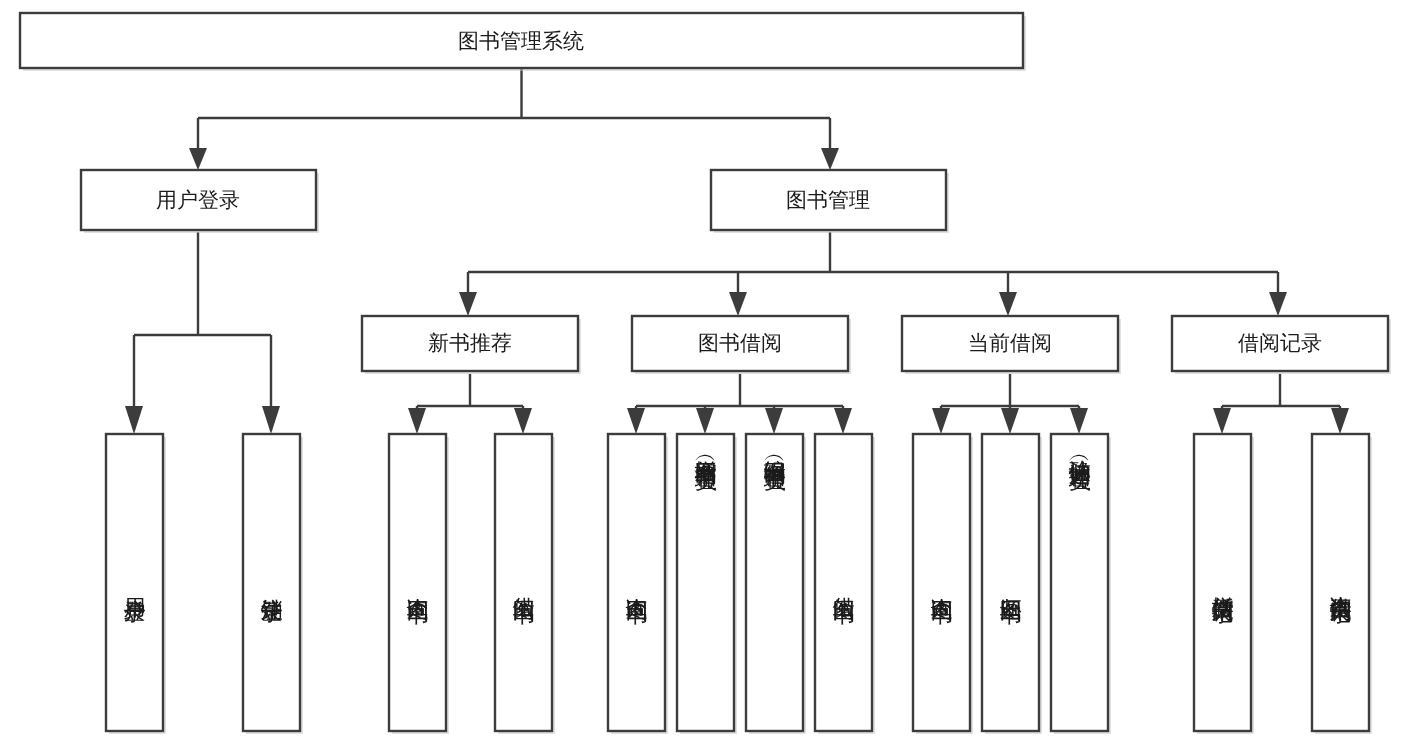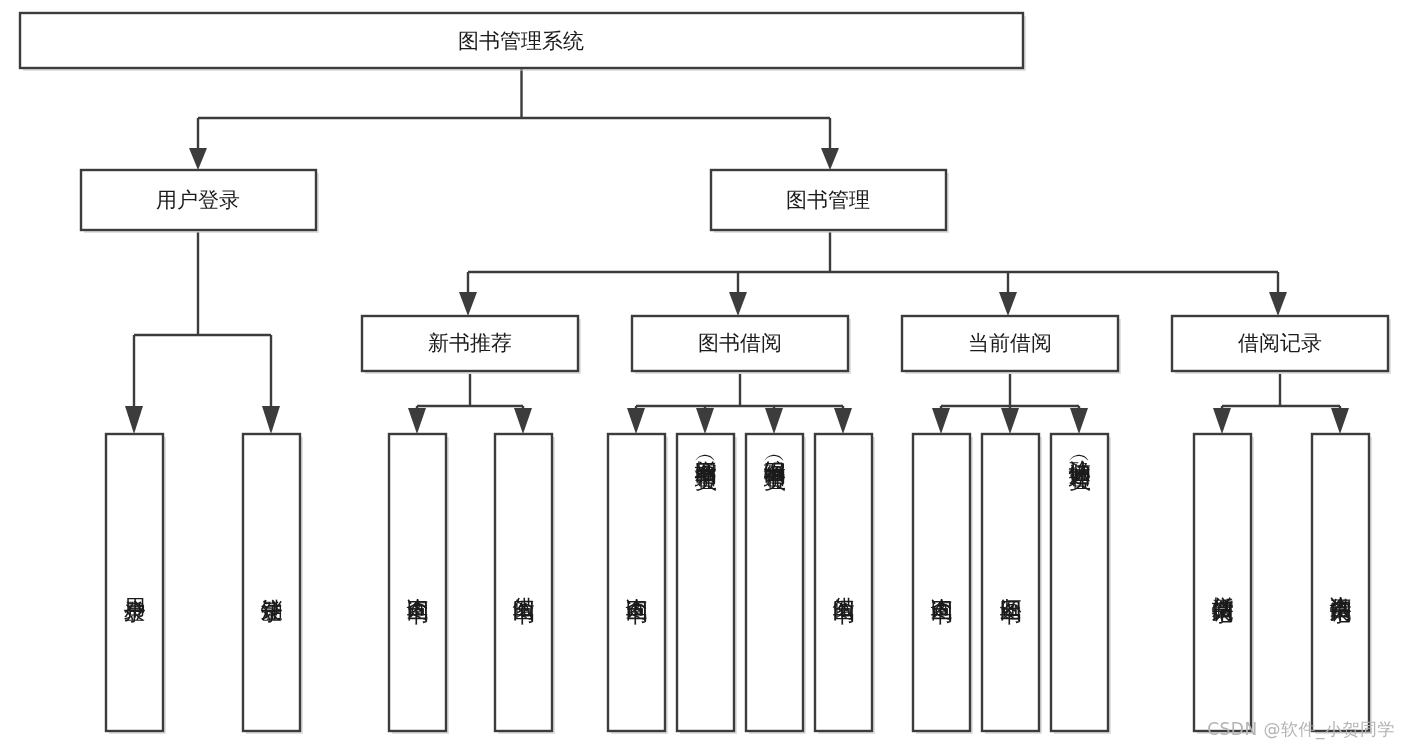--- a/index.html
+++ b/index.html
@@ -281,15 +281,14 @@
     <span class="leaf-label" style="margin-top:8px;">确认归还（管理员）</span>
   </div>
 
   <div class="leaf-label-wrap" style="left:1194px; top:434px; width:57px; height:297px;">
     <span class="leaf-label">新增借阅记录</span>
   </div>
   <div class="leaf-label-wrap" style="left:1312px; top:434px; width:57px; height:297px;">
     <span class="leaf-label">查询借阅记录</span>
   </div>
 
-  <div class="watermark">CSDN @软件_小贺同学</div>
 
 </div>
 
 </body></html>

